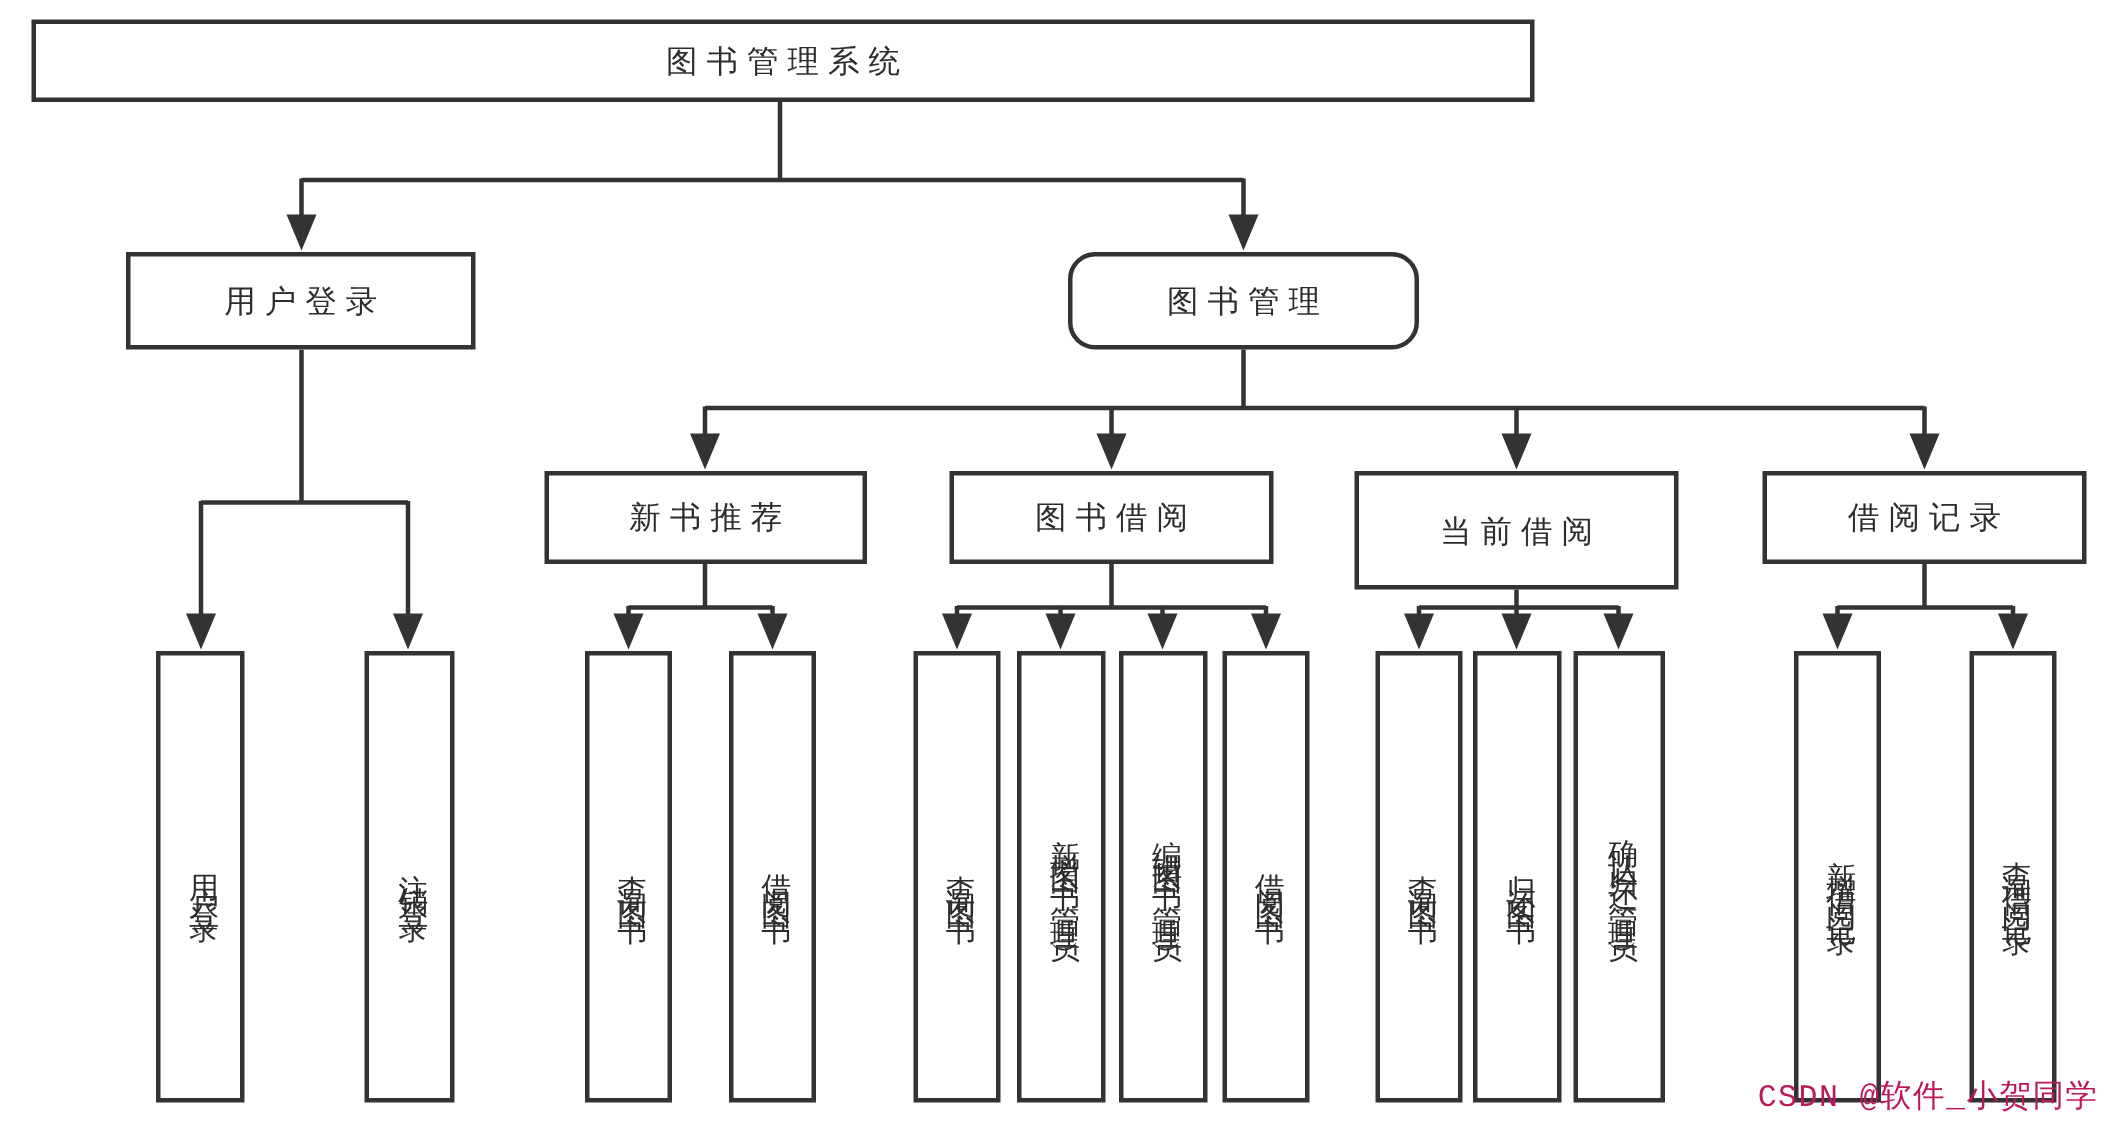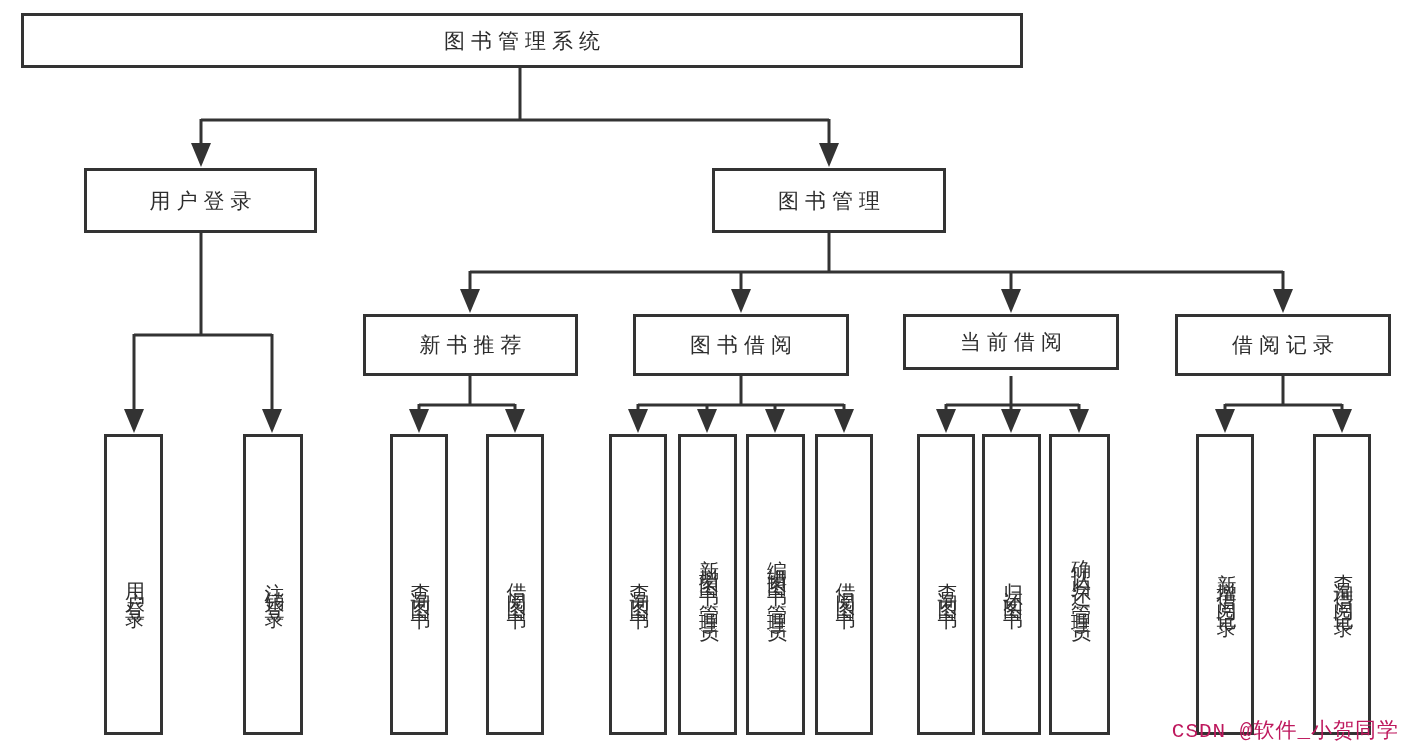--- a/index.html
+++ b/index.html
@@ -106,25 +106,25 @@
       <polygon points="1001,409 1021,409 1011,433"></polygon>
       <polygon points="1069,409 1089,409 1079,433"></polygon>
       <polygon points="1215,409 1235,409 1225,433"></polygon>
       <polygon points="1332,409 1352,409 1342,433"></polygon>
     </g>
   </svg>
 
   <div class="box hbox" style="left:21px; top:13px; width:1002px; height:55px;">图书管理系统</div>
 
   <div class="box hbox" style="left:84px; top:168px; width:233px; height:65px;">用户登录</div>
-  <div class="box hbox" style="left:712px; top:168px; width:234px; height:65px;">图书管理</div>
+  <div class="box hbox" style="left:712px; top:168px; width:234px; height:65px;border-radius:18px;">图书管理</div>
 
   <div class="box hbox" style="left:363px; top:314px; width:215px; height:62px;">新书推荐</div>
   <div class="box hbox" style="left:633px; top:314px; width:216px; height:62px;">图书借阅</div>
-  <div class="box hbox" style="left:903px; top:314px; width:216px; height:56px;">当前借阅</div>
+  <div class="box hbox" style="left:903px; top:314px; width:216px; height:79px;">当前借阅</div>
   <div class="box hbox" style="left:1175px; top:314px; width:216px; height:62px;">借阅记录</div>
 
   <div class="box vbox" style="left:104px; top:434px; width:59px; height:301px;">
     <span>用户登录</span>
   </div>
   <div class="box vbox" style="left:243px; top:434px; width:60px; height:301px;">
     <span>注销登录</span>
   </div>
 
   <div class="box vbox" style="left:390px; top:434px; width:58px; height:301px;">

